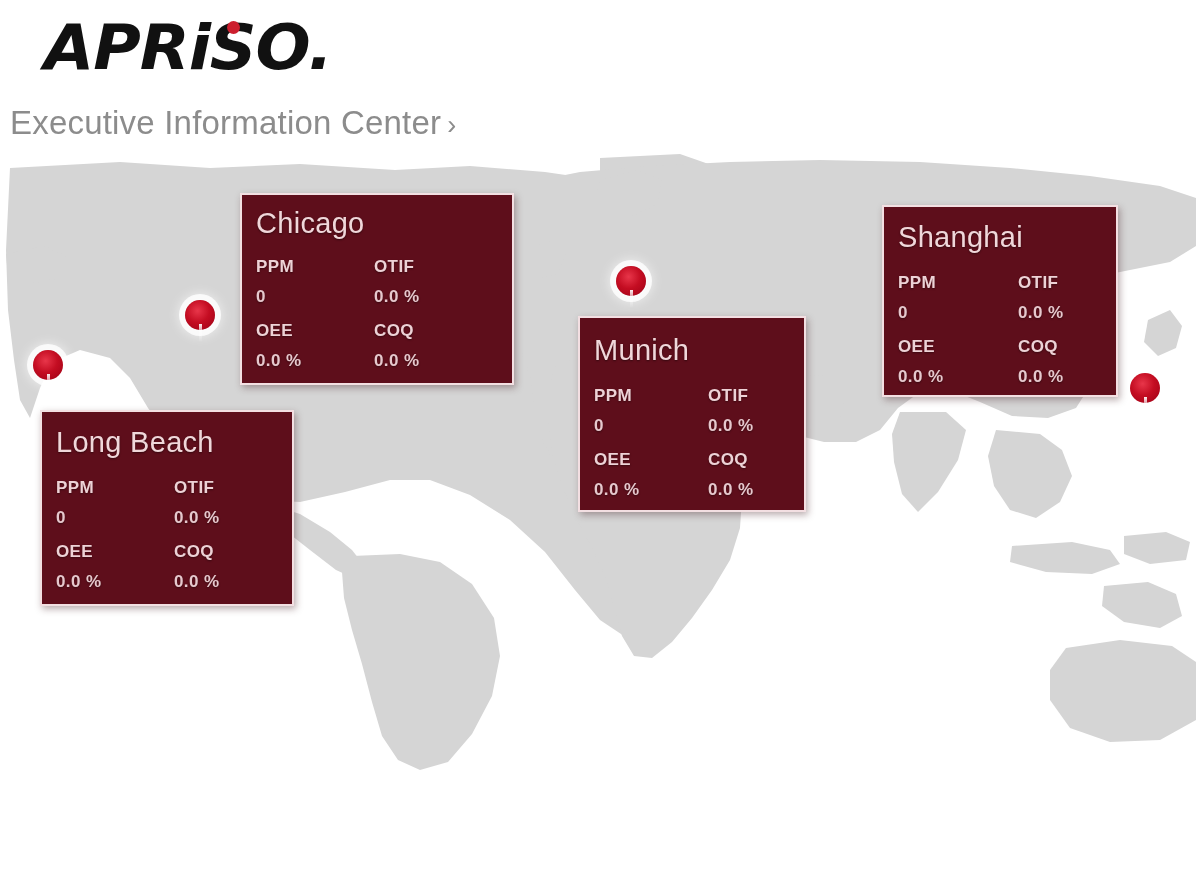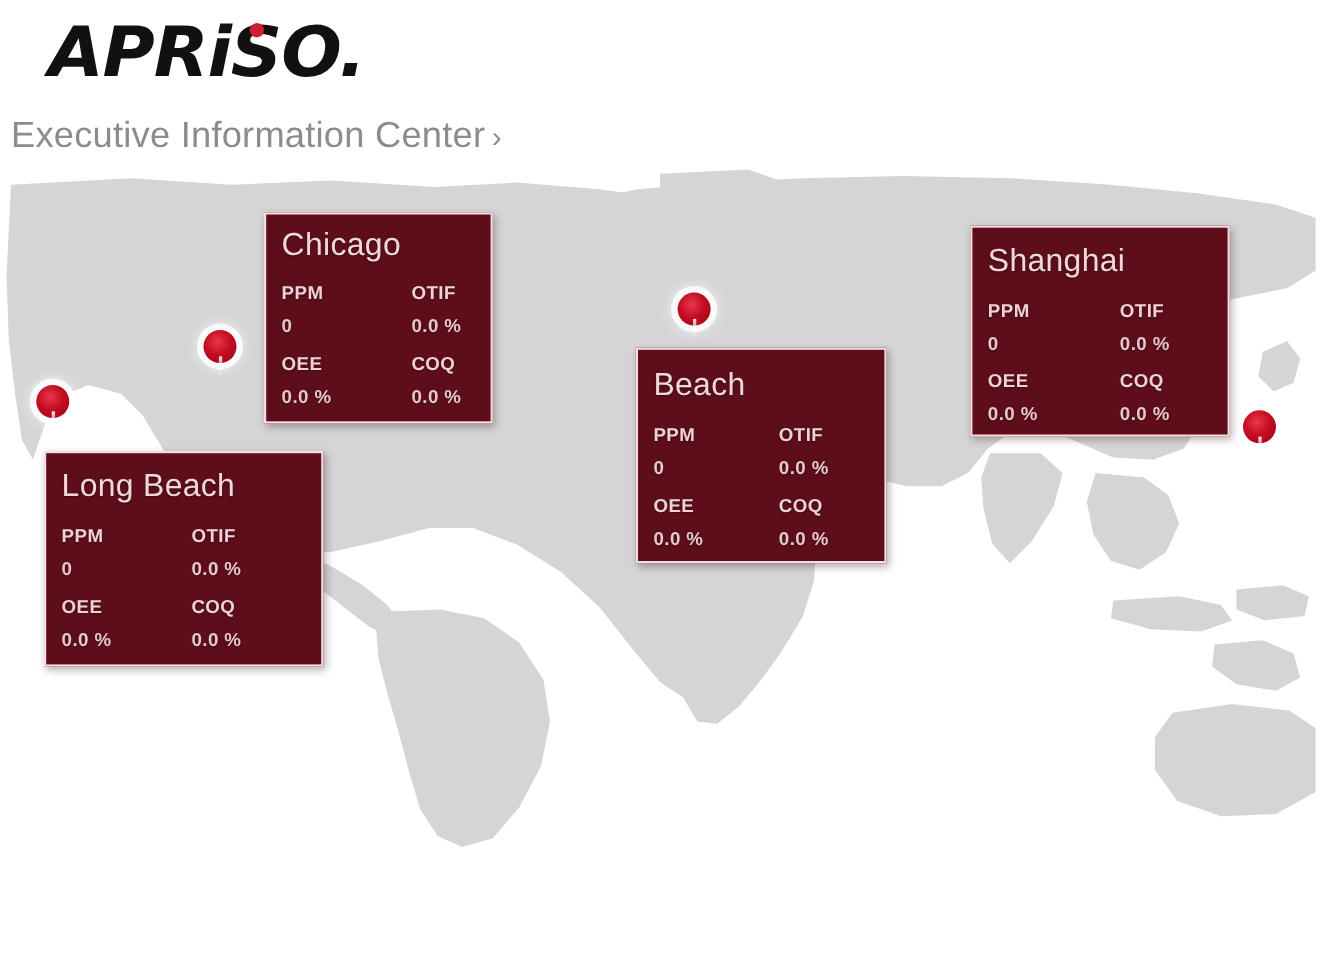--- a/index.html
+++ b/index.html
@@ -172,21 +172,21 @@
   <div class="marker" style="left:185px;top:300px;">
     <span class="tail"></span>
   </div>
   <div class="marker" style="left:616px;top:266px;">
     <span class="tail"></span>
   </div>
   <div class="marker" style="left:1130px;top:373px;">
     <span class="tail"></span>
   </div>
 
-  <div class="panel" style="left:240px;top:193px;width:208px;height:192px;">
+  <div class="panel" style="left:240px;top:193px;width:274px;height:192px;">
     <div class="panel-title" style="left:14px;top:12px;">Chicago</div>
     <div class="metrics" style="left:14px;top:62px;width:206px;">
       <div class="mcol" style="width:118px;">
         <div class="mlabel" style="margin-bottom:10px;">PPM</div>
         <div class="mvalue" style="margin-bottom:14px;">0</div>
         <div class="mlabel" style="margin-bottom:10px;">OEE</div>
         <div class="mvalue">0.0 %</div>
       </div>
       <div class="mcol" style="width:88px;">
         <div class="mlabel" style="margin-bottom:10px;">OTIF</div>
@@ -209,21 +209,21 @@
       <div class="mcol" style="width:88px;">
         <div class="mlabel" style="margin-bottom:10px;">OTIF</div>
         <div class="mvalue" style="margin-bottom:14px;">0.0 %</div>
         <div class="mlabel" style="margin-bottom:10px;">COQ</div>
         <div class="mvalue">0.0 %</div>
       </div>
     </div>
   </div>
 
   <div class="panel" style="left:578px;top:316px;width:228px;height:196px;">
-    <div class="panel-title" style="left:14px;top:16px;">Beach</div>
+    <div class="panel-title" style="left:14px;top:16px;">Munich</div>
     <div class="metrics" style="left:14px;top:68px;width:200px;">
       <div class="mcol" style="width:114px;">
         <div class="mlabel" style="margin-bottom:10px;">PPM</div>
         <div class="mvalue" style="margin-bottom:14px;">0</div>
         <div class="mlabel" style="margin-bottom:10px;">OEE</div>
         <div class="mvalue">0.0 %</div>
       </div>
       <div class="mcol" style="width:86px;">
         <div class="mlabel" style="margin-bottom:10px;">OTIF</div>
         <div class="mvalue" style="margin-bottom:14px;">0.0 %</div>

